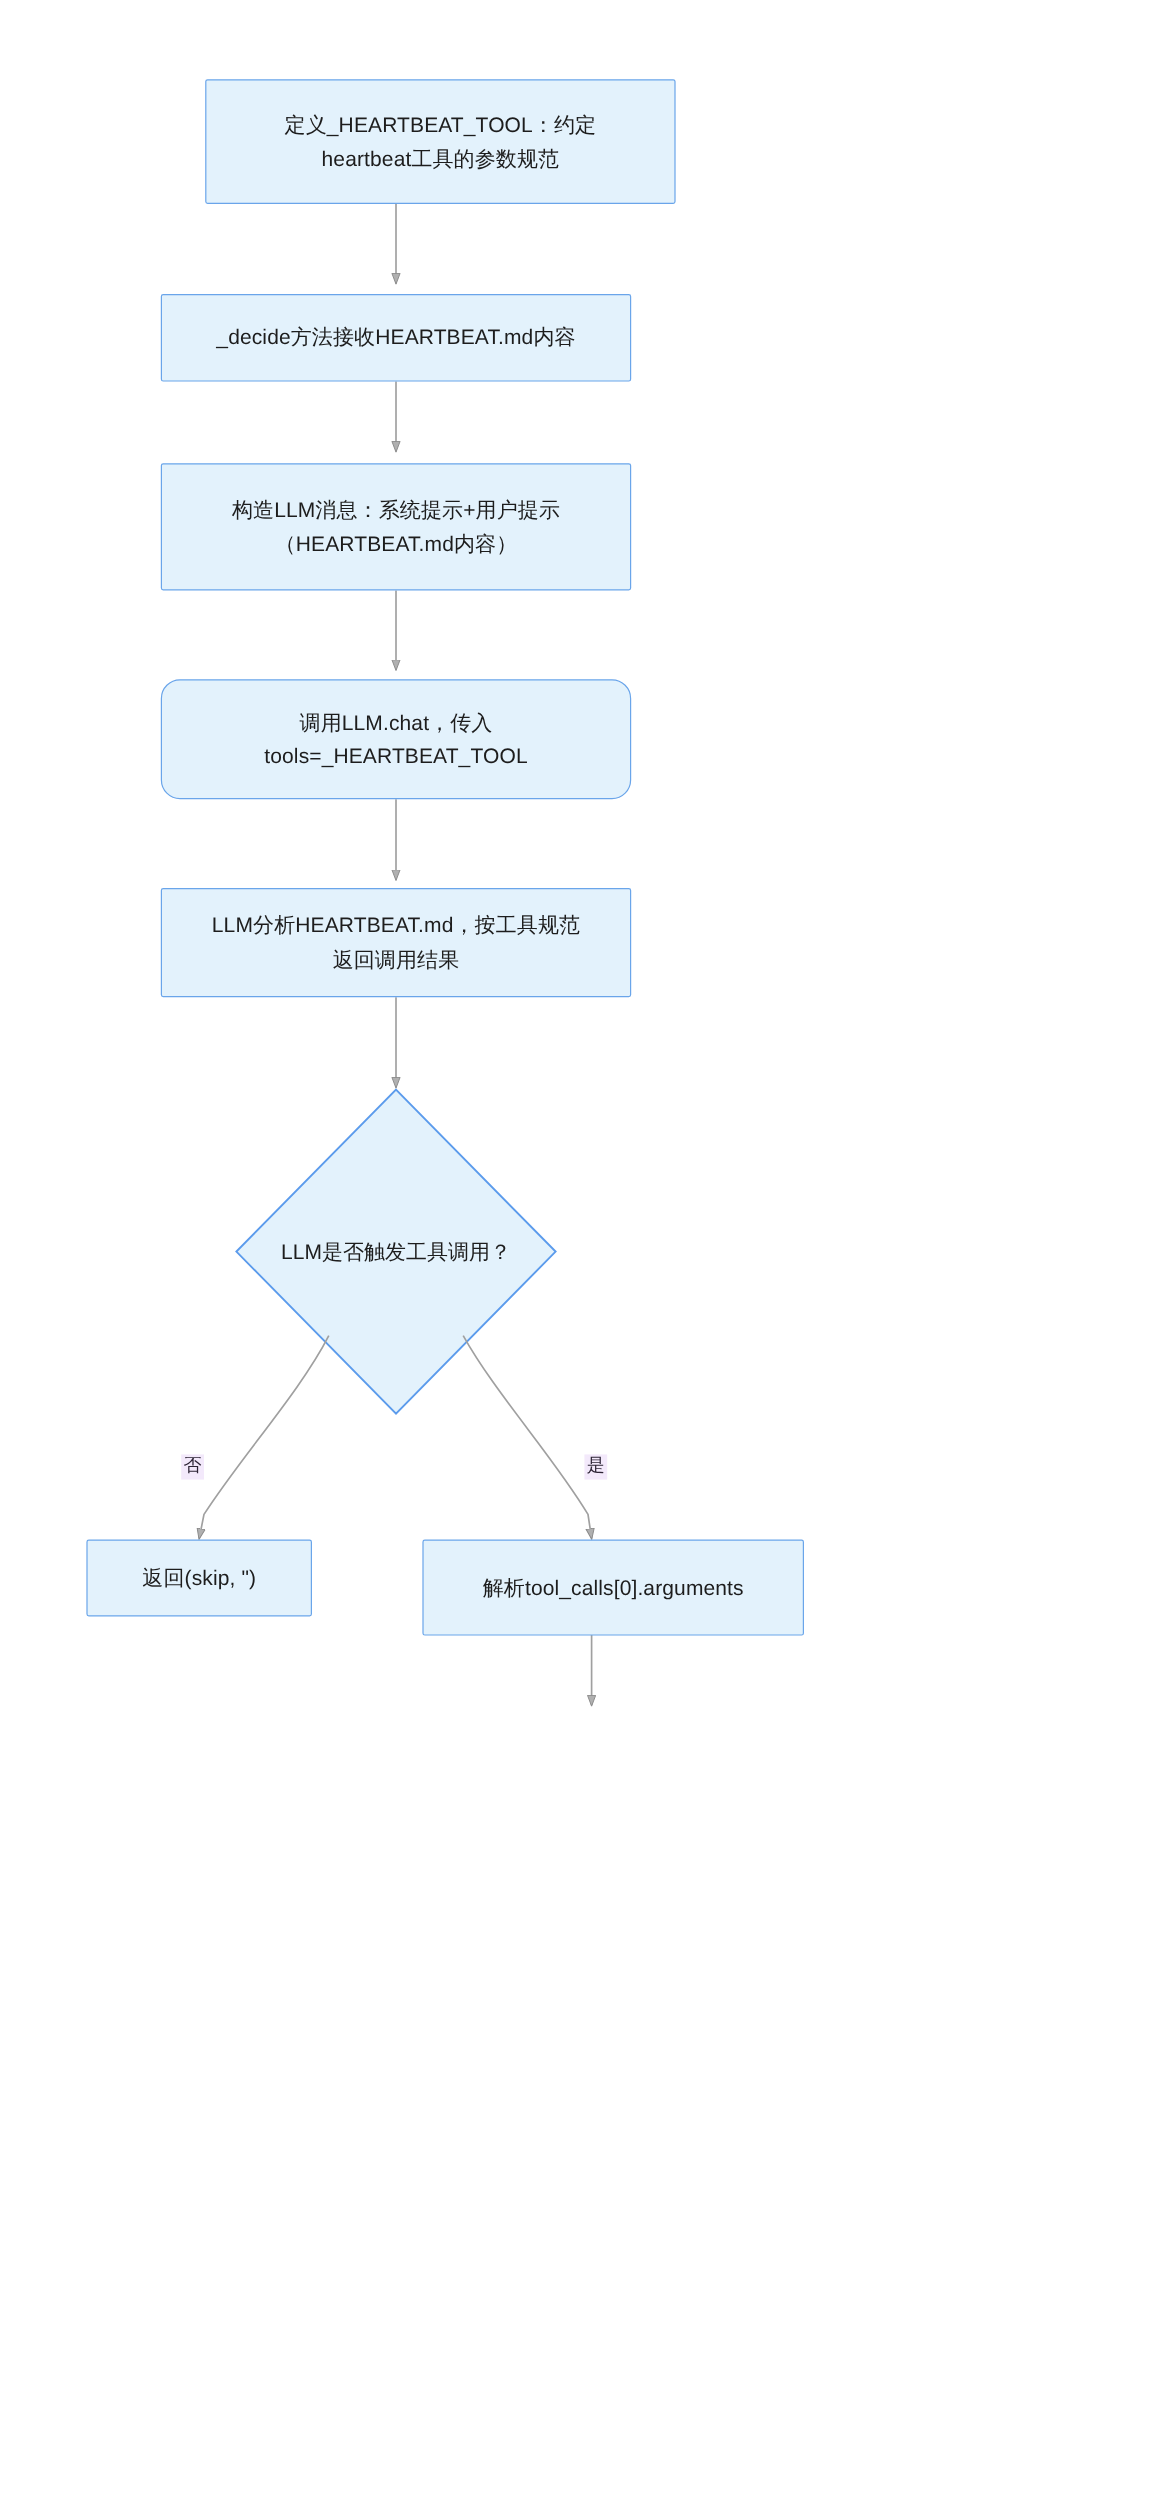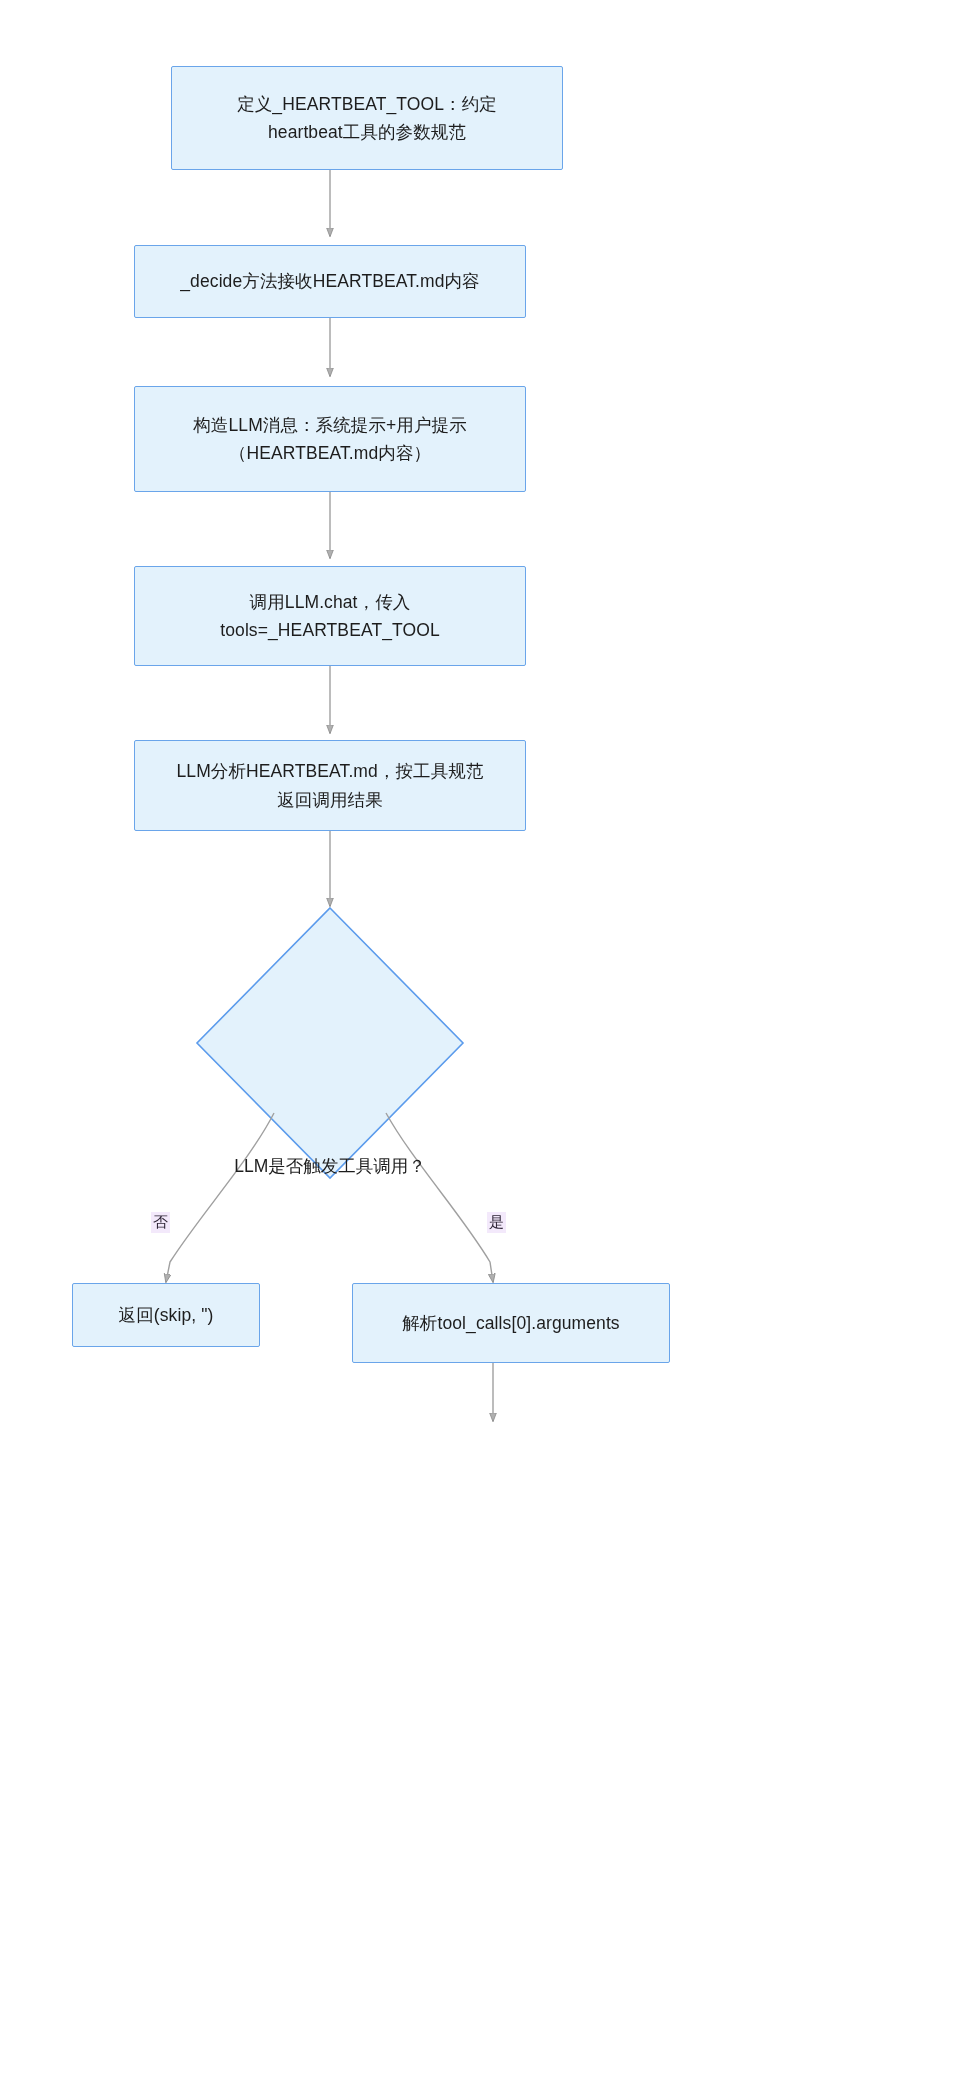--- a/index.html
+++ b/index.html
@@ -44,21 +44,21 @@
   .node .nodetext {
     display: block;
     width: 100%;
     white-space: pre-line;
     padding: 0 8px;
     box-sizing: border-box;
   }
   .diamond {
     position: absolute;
     display: flex;
-    align-items: flex-end;
+    align-items: center;
     justify-content: center;
   }
   .diamond .dtext {
     position: relative;
     z-index: 2;
     font-size: 17.5px;
     color: #1d1d1d;
     text-align: center;
     white-space: nowrap;
   }
@@ -110,21 +110,21 @@
 
   <div class="node" style="left:134px; top:386px; width:392px; height:106px;">
     <span class="nodetext">构造LLM消息：系统提示+用户提示
 （HEARTBEAT.md内容）</span>
   </div>
 
   <div class="node" style="left:134px; top:245px; width:392px; height:73px;">
     <span class="nodetext">_decide方法接收HEARTBEAT.md内容</span>
   </div>
 
-  <div class="node" style="left:134px; top:566px; width:392px; height:100px;">
+  <div class="node" style="left:134px; top:566px; width:392px; height:100px;border-radius:16px;">
     <span class="nodetext">调用LLM.chat，传入
 tools=_HEARTBEAT_TOOL</span>
   </div>
 
   <div class="node" style="left:134px; top:740px; width:392px; height:91px;">
     <span class="nodetext">LLM分析HEARTBEAT.md，按工具规范
 返回调用结果</span>
   </div>
 
   <div class="diamond" style="left:197px; top:908px; width:266px; height:270px;">

